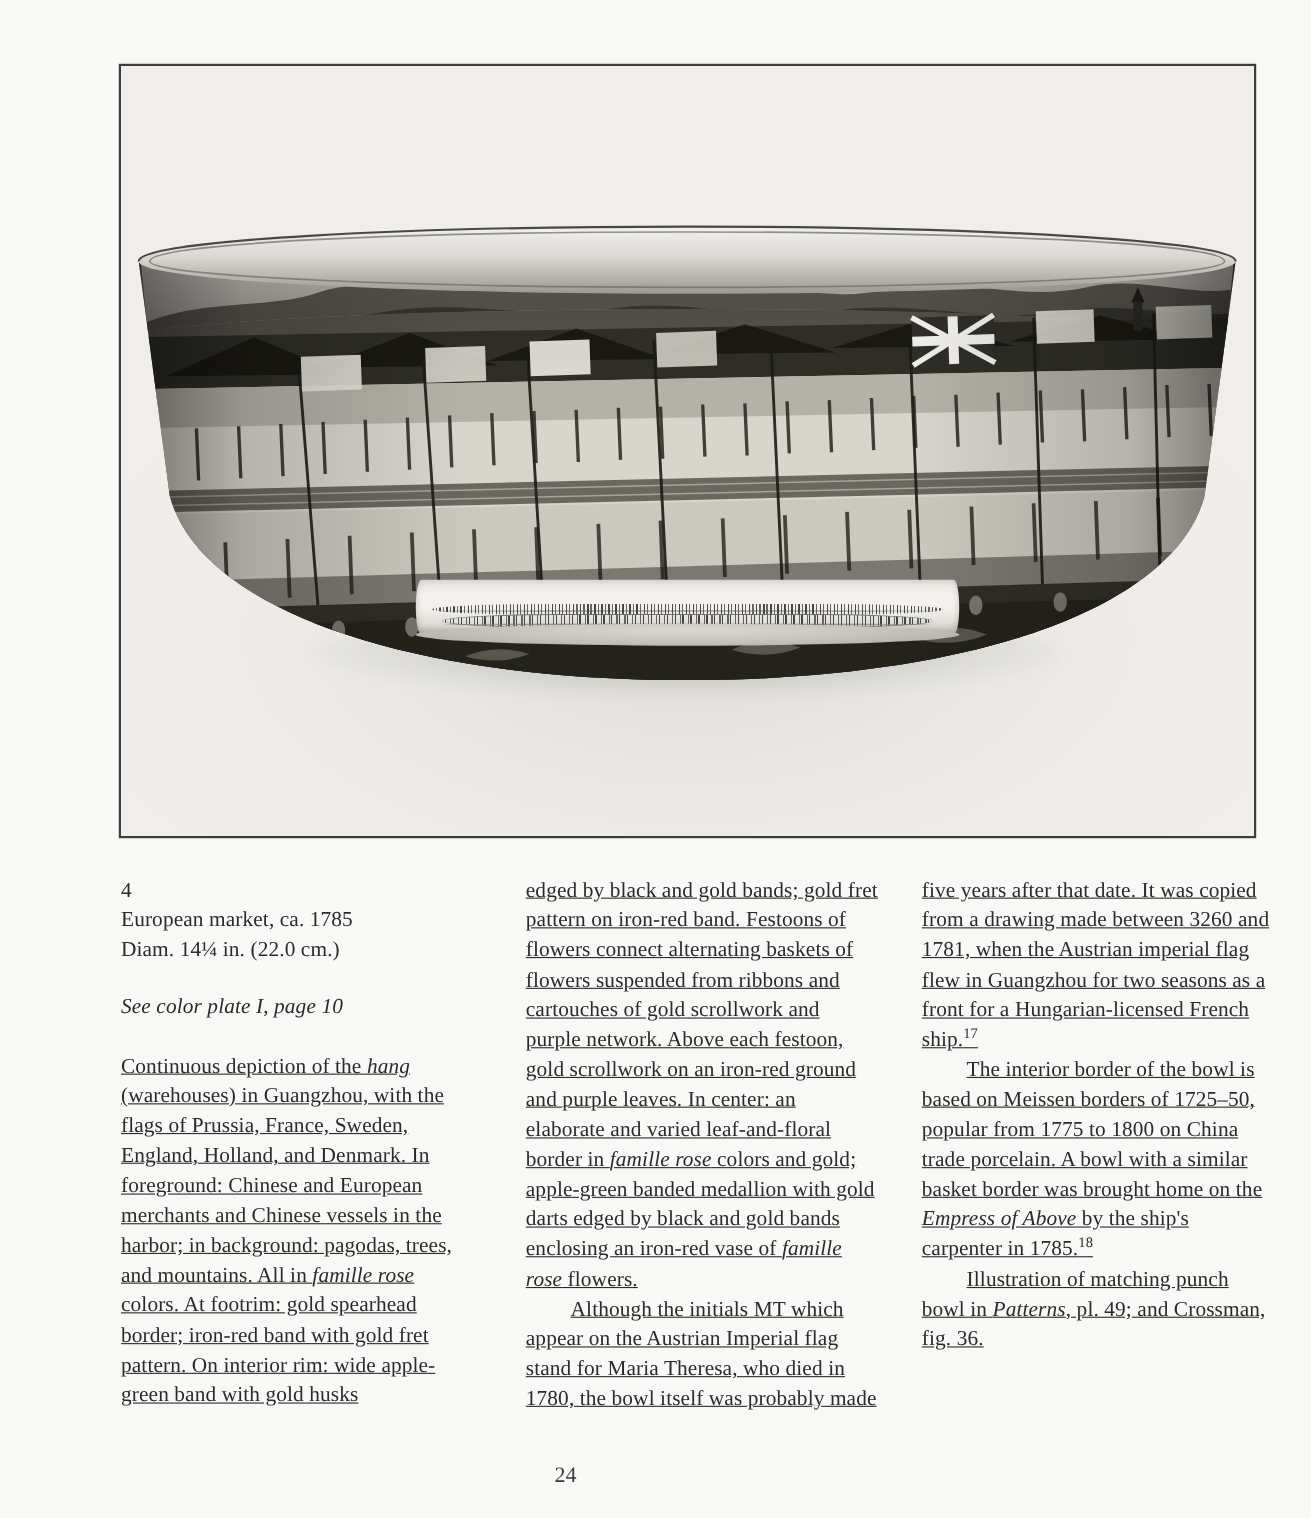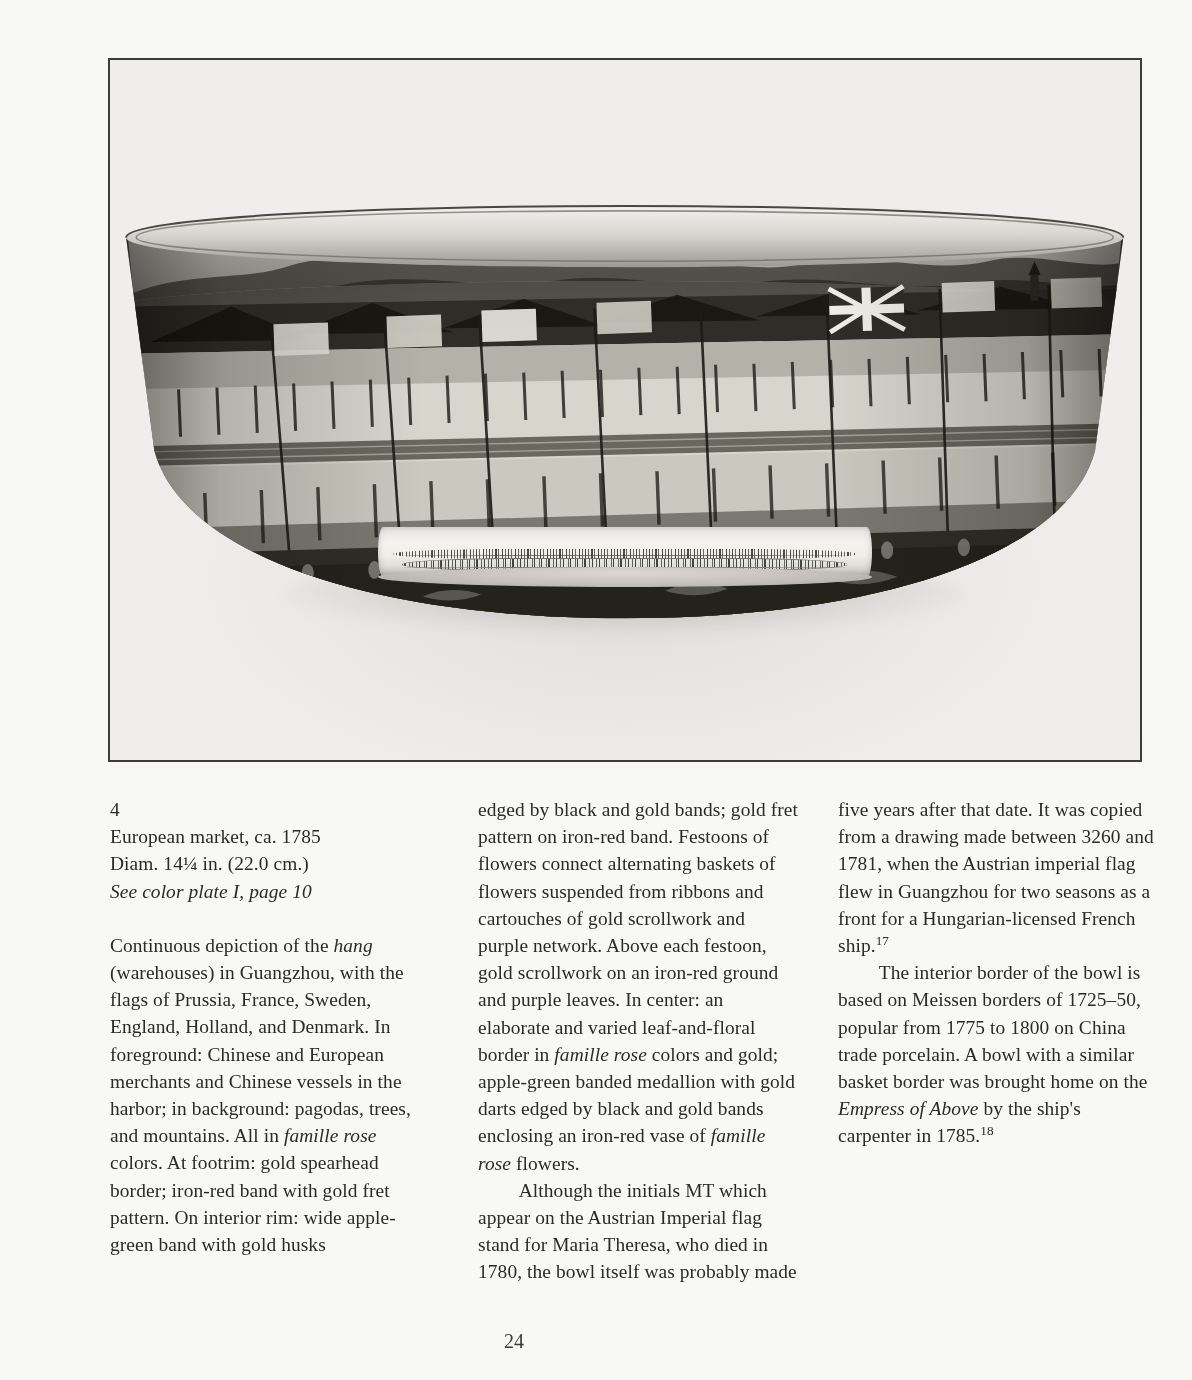--- a/index.html
+++ b/index.html
@@ -132,22 +132,22 @@
     line-height: 27.2px;
     color: #2a2a2a;
     letter-spacing: .005em;
   }
   #col-1 { left: 110px; width: 324px; }
   #col-2 { left: 478px; width: 320px; }
   #col-3 { left: 838px; width: 318px; }
 
   .entry-number { margin: 0 0 0 0; }
   .obj-line { margin: 0; }
-  .obj-line.italic { font-style: italic; }
-  .body-para { margin: 0; text-align: left; }
+  .obj-line.italic { font-style: italic; margin-top: 24px; }
+  .body-para { margin: 0; text-align: left; text-decoration: underline; }
   .body-para.indented { text-indent: 2.1em; }
   .gap { height: 27px; }
   em { font-style: italic; }
   sup { font-size: .68em; vertical-align: super; line-height: 0; }
 
   
   .folio {
     position: absolute;
     left: 0;
     top: 1330px;
@@ -395,18 +395,19 @@
       <p class="body-para"><span>edged by black and gold bands; gold fret pattern on iron-red band. Festoons of flowers connect alternating baskets of flowers suspended from ribbons and cartouches of gold scrollwork and purple network. Above each festoon, gold scrollwork on an iron-red ground and purple leaves. In center: an elaborate and varied leaf-and-floral border in </span><em>famille rose</em><span> colors and gold; apple-green banded medallion with gold darts edged by black and gold bands enclosing an iron-red vase of </span><em>famille rose</em><span> flowers.</span></p>
 
       <p class="body-para indented">Although the initials MT which appear on the Austrian Imperial flag stand for Maria Theresa, who died in 1780, the bowl itself was probably made</p>
     </div>
 
     <div class="col" id="col-3">
       <p class="body-para"><span>five years after that date. It was copied from a drawing made between 3260 and 1781, when the Austrian imperial flag flew in Guangzhou for two seasons as a front for a Hungarian-licensed French ship.</span><sup>17</sup></p>
 
       <p class="body-para indented"><span>The interior border of the bowl is based on Meissen borders of 1725–50, popular from 1775 to 1800 on China trade porcelain. A bowl with a similar basket border was brought home on the </span><em>Empress of Above</em><span> by the ship's carpenter in 1785.</span><sup>18</sup></p>
 
+      <p class="body-para indented"><span>Illustration of matching punch bowl in </span><em>Patterns</em><span>, pl. 49; and Crossman, fig. 36.</span></p>
     </div>
   </div>
 
   <div class="folio">24</div>
 
 </div>
 
 </body></html>

